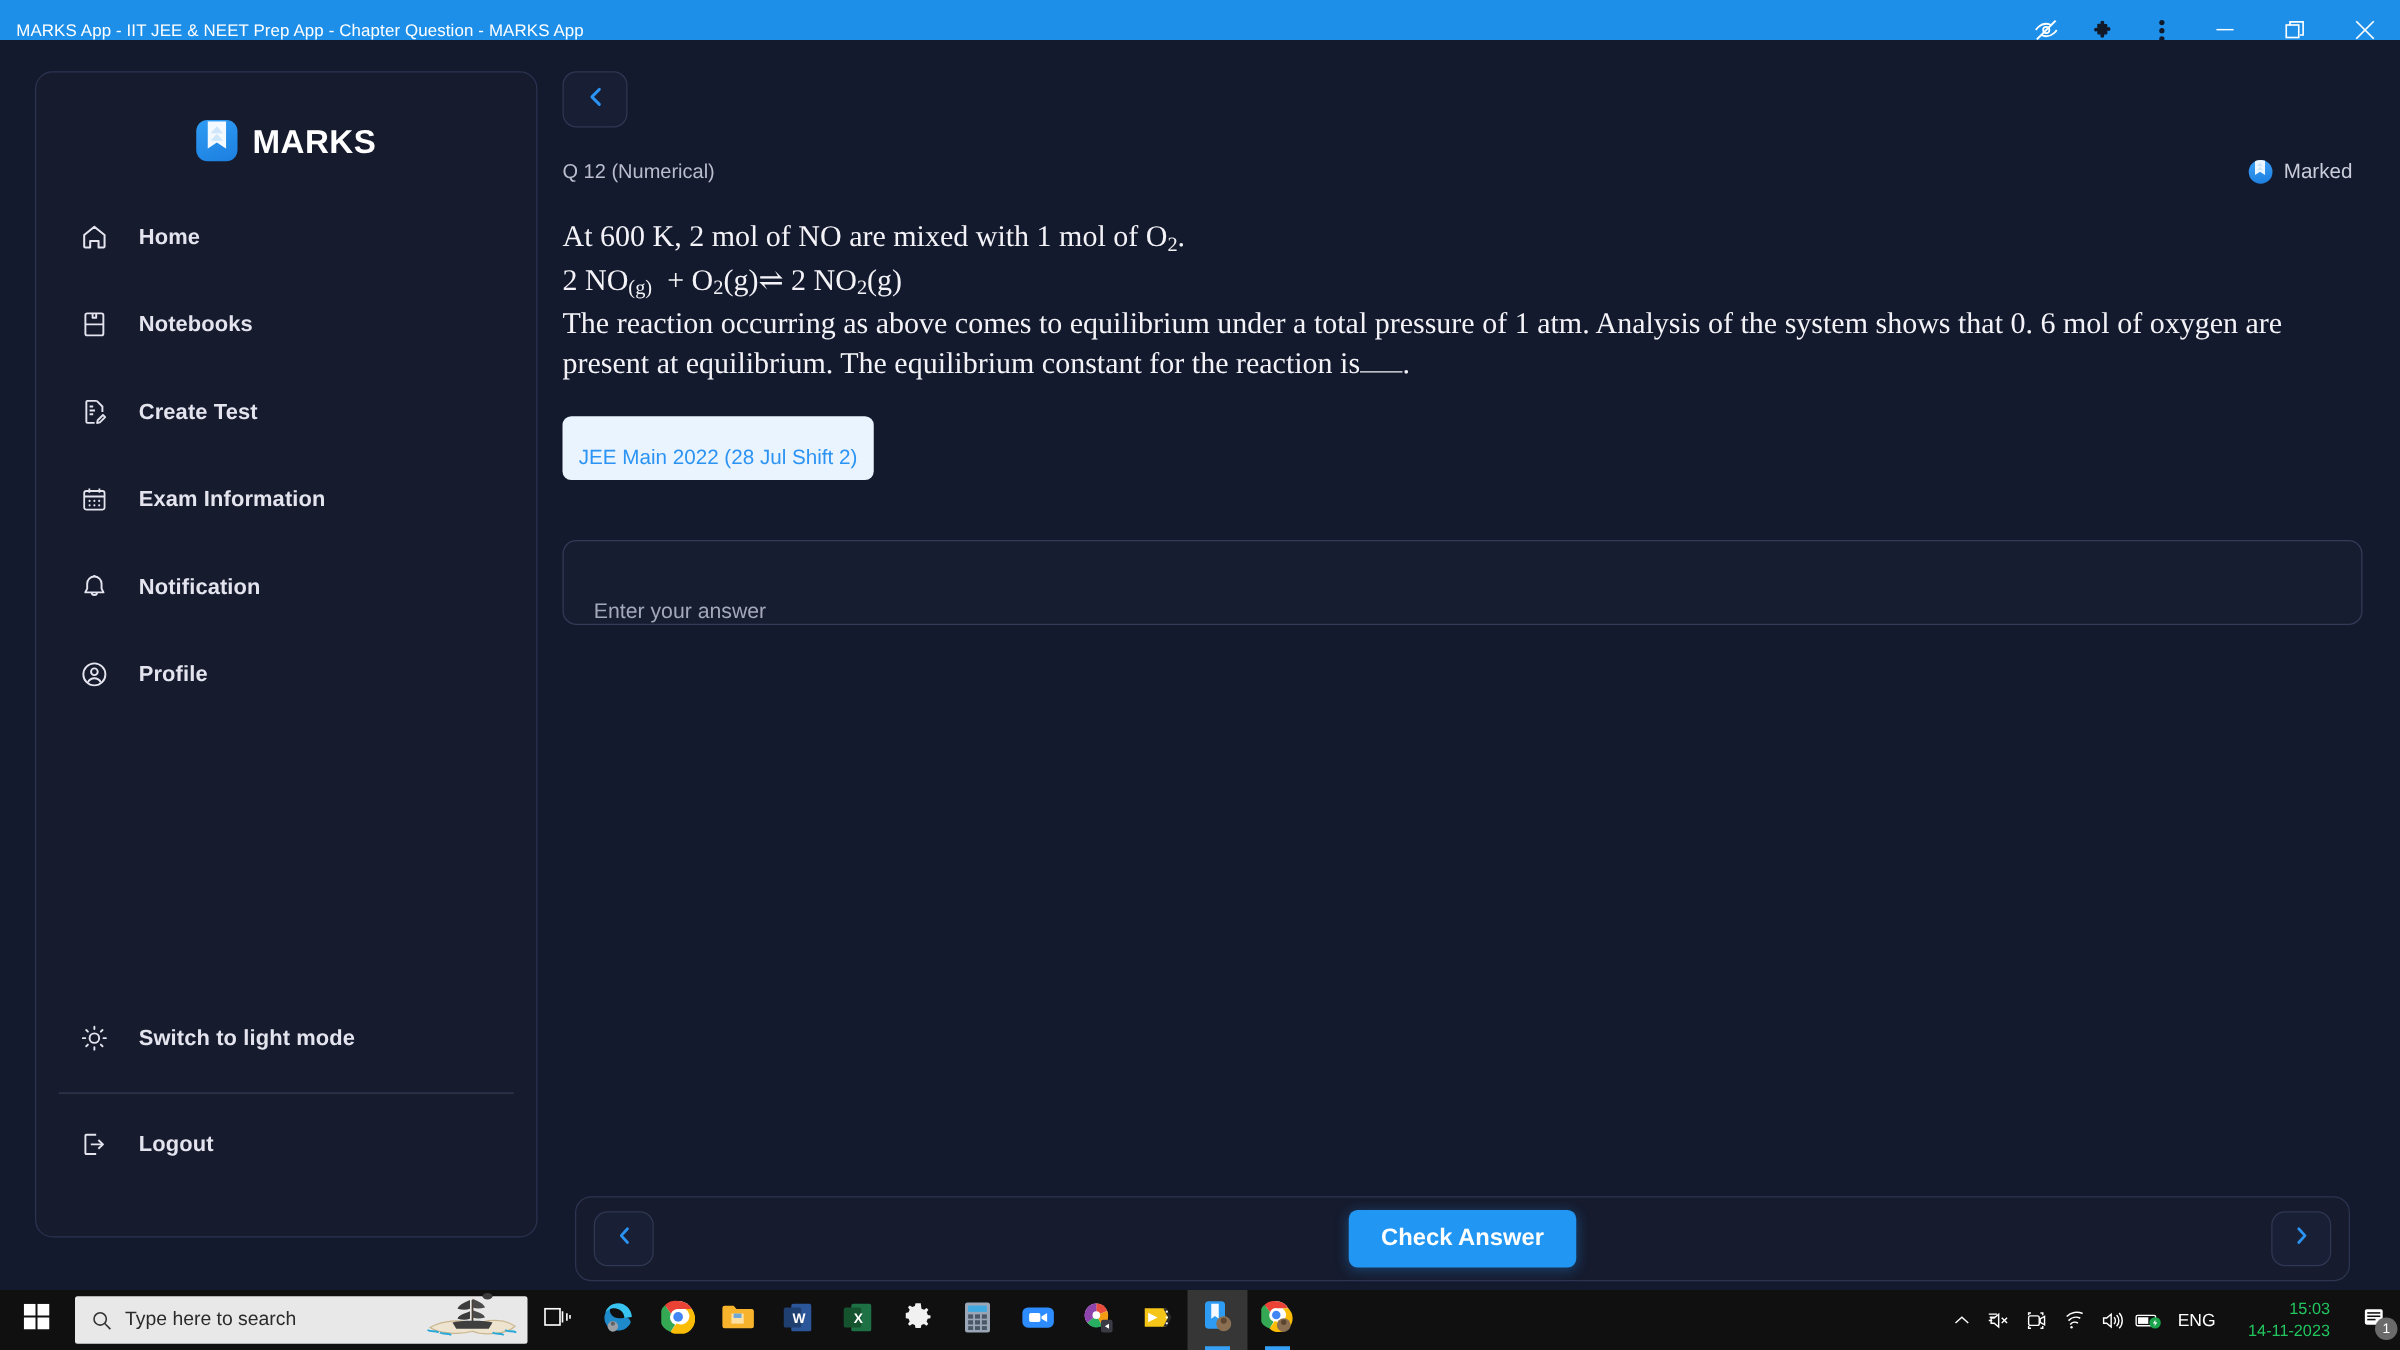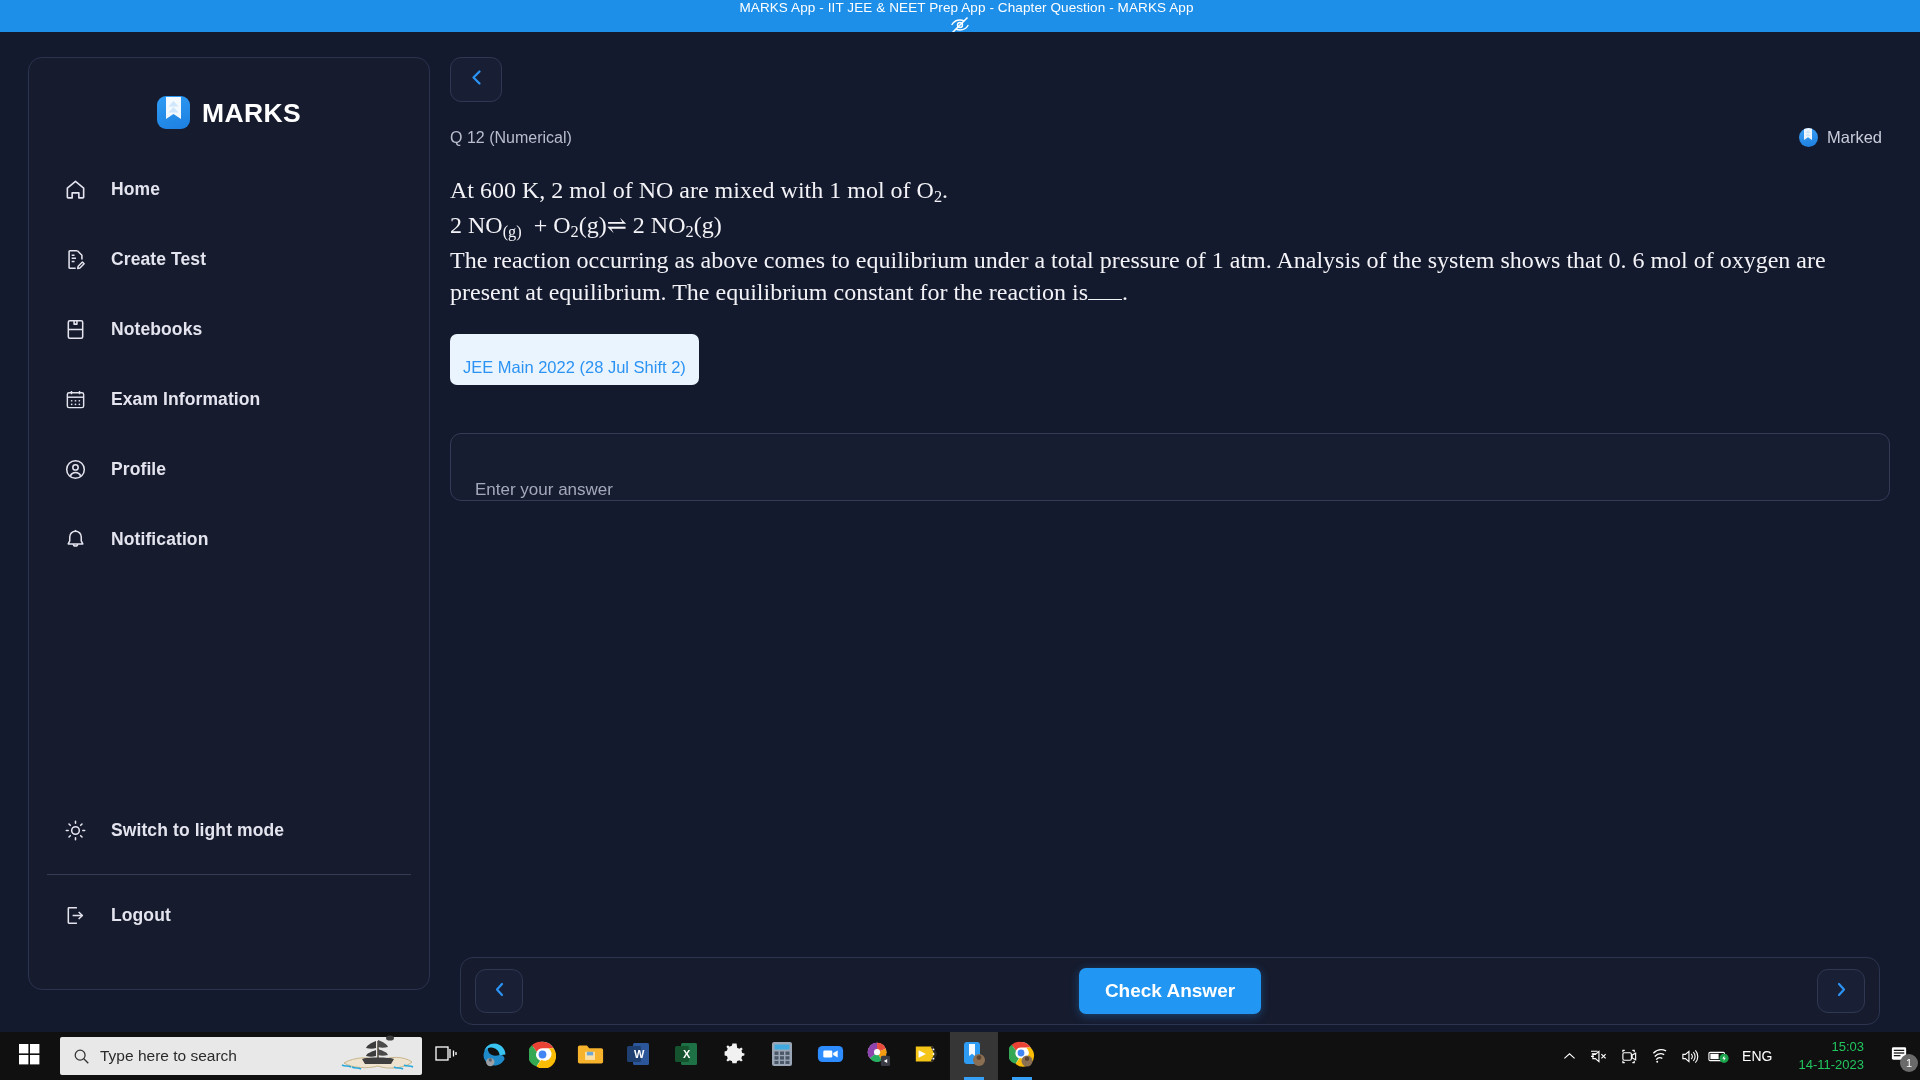--- a/index.html
+++ b/index.html
@@ -8,21 +8,21 @@
     overflow: hidden;
     background: #141a2e;
     font-family: "Liberation Sans", sans-serif;
   }
 
   
   .titlebar {
     position: absolute; top: 0; left: 0;
     width: 1920px; height: 48px;
     background: #1e8fe8;
-    display: flex; align-items: center; flex-direction: column;
+    display: flex; align-items: center;
   }
   .titlebar-text {
     color: #ffffff; font-size: 13.5px;
     padding-left: 13px; white-space: nowrap;
     letter-spacing: .1px;
   }
   .titlebar-spacer { flex: 1; }
   .tb-icon {
     width: 46px; height: 32px;
     display: flex; align-items: center; justify-content: center;
@@ -303,38 +303,38 @@
           <svg width="23" height="23" viewBox="0 0 24 24" fill="none" stroke="#e4e4ef" stroke-width="1.7" stroke-linejoin="round">
             <path d="M3.5 10.5 12 3.5l8.5 7V20a.8.8 0 0 1-.8.8h-4.2v-5.3H8.5v5.3H4.3a.8.8 0 0 1-.8-.8z"></path>
           </svg>
         </span>
         <span class="nav-label">Home</span>
       </div>
 
       <div class="nav-item">
         <span class="nav-icon">
           <svg width="23" height="23" viewBox="0 0 24 24" fill="none" stroke="#e4e4ef" stroke-width="1.6" stroke-linejoin="round">
+            <rect x="4.5" y="2.8" width="15" height="18.4" rx="1.6"></rect>
+            <path d="M4.5 12h15"></path>
+            <path d="M10.5 2.8v3.6h3V2.8"></path>
+          </svg>
+        </span>
+        <span class="nav-label">Notebooks</span>
+      </div>
+
+      <div class="nav-item">
+        <span class="nav-icon">
+          <svg width="23" height="23" viewBox="0 0 24 24" fill="none" stroke="#e4e4ef" stroke-width="1.6" stroke-linejoin="round">
             <path d="M14 2.8H6.2a.9.9 0 0 0-.9.9v16.6a.9.9 0 0 0 .9.9h6"></path>
             <path d="M14 2.8 18.7 7.5V12"></path>
             <path d="M8 7.5h3M8 10.8h4.5M8 14h3"></path>
             <path d="m19.2 14.6 1.8 1.8-4.4 4.4-2.3.5.5-2.3z"></path>
           </svg>
         </span>
         <span class="nav-label">Create Test</span>
-      </div>
-
-      <div class="nav-item">
-        <span class="nav-icon">
-          <svg width="23" height="23" viewBox="0 0 24 24" fill="none" stroke="#e4e4ef" stroke-width="1.6" stroke-linejoin="round">
-            <rect x="4.5" y="2.8" width="15" height="18.4" rx="1.6"></rect>
-            <path d="M4.5 12h15"></path>
-            <path d="M10.5 2.8v3.6h3V2.8"></path>
-          </svg>
-        </span>
-        <span class="nav-label">Notebooks</span>
       </div>
 
       <div class="nav-item">
         <span class="nav-icon">
           <svg width="23" height="23" viewBox="0 0 24 24" fill="none" stroke="#e4e4ef" stroke-width="1.5">
             <rect x="3.5" y="5" width="17" height="15.5" rx="1.8"></rect>
             <path d="M3.5 9.6h17"></path>
             <path d="M7.8 3v3.4M16.2 3v3.4"></path>
             <circle cx="8" cy="13.3" r=".9" fill="#e4e4ef" stroke="none"></circle>
             <circle cx="12" cy="13.3" r=".9" fill="#e4e4ef" stroke="none"></circle>
@@ -342,38 +342,38 @@
             <circle cx="8" cy="17" r=".9" fill="#e4e4ef" stroke="none"></circle>
             <circle cx="12" cy="17" r=".9" fill="#e4e4ef" stroke="none"></circle>
             <circle cx="16" cy="17" r=".9" fill="#e4e4ef" stroke="none"></circle>
           </svg>
         </span>
         <span class="nav-label">Exam Information</span>
       </div>
 
       <div class="nav-item">
         <span class="nav-icon">
+          <svg width="23" height="23" viewBox="0 0 24 24" fill="none" stroke="#e4e4ef" stroke-width="1.6" stroke-linejoin="round">
+            <path d="M12 3.3a6 6 0 0 0-6 6v4.2l-1.6 3.1h15.2L18 13.5V9.3a6 6 0 0 0-6-6z"></path>
+            <path d="M12 2v1.3"></path>
+            <path d="M9.8 16.6a2.2 2.2 0 0 0 4.4 0"></path>
+          </svg>
+        </span>
+        <span class="nav-label">Notification</span>
+      </div>
+
+      <div class="nav-item">
+        <span class="nav-icon">
           <svg width="23" height="23" viewBox="0 0 24 24" fill="none" stroke="#e4e4ef" stroke-width="1.6">
             <circle cx="12" cy="12" r="9.2"></circle>
             <circle cx="12" cy="9.8" r="2.8"></circle>
             <path d="M6.6 18.6a6 6 0 0 1 10.8 0"></path>
           </svg>
         </span>
         <span class="nav-label">Profile</span>
-      </div>
-
-      <div class="nav-item">
-        <span class="nav-icon">
-          <svg width="23" height="23" viewBox="0 0 24 24" fill="none" stroke="#e4e4ef" stroke-width="1.6" stroke-linejoin="round">
-            <path d="M12 3.3a6 6 0 0 0-6 6v4.2l-1.6 3.1h15.2L18 13.5V9.3a6 6 0 0 0-6-6z"></path>
-            <path d="M12 2v1.3"></path>
-            <path d="M9.8 16.6a2.2 2.2 0 0 0 4.4 0"></path>
-          </svg>
-        </span>
-        <span class="nav-label">Notification</span>
       </div>
 
     </div>
 
     <div class="sidebar-spacer"></div>
 
     <div class="bottom-zone">
       <div class="nav-item">
         <span class="nav-icon">
           <svg width="23" height="23" viewBox="0 0 24 24" fill="none" stroke="#e4e4ef" stroke-width="1.6" stroke-linecap="round">

